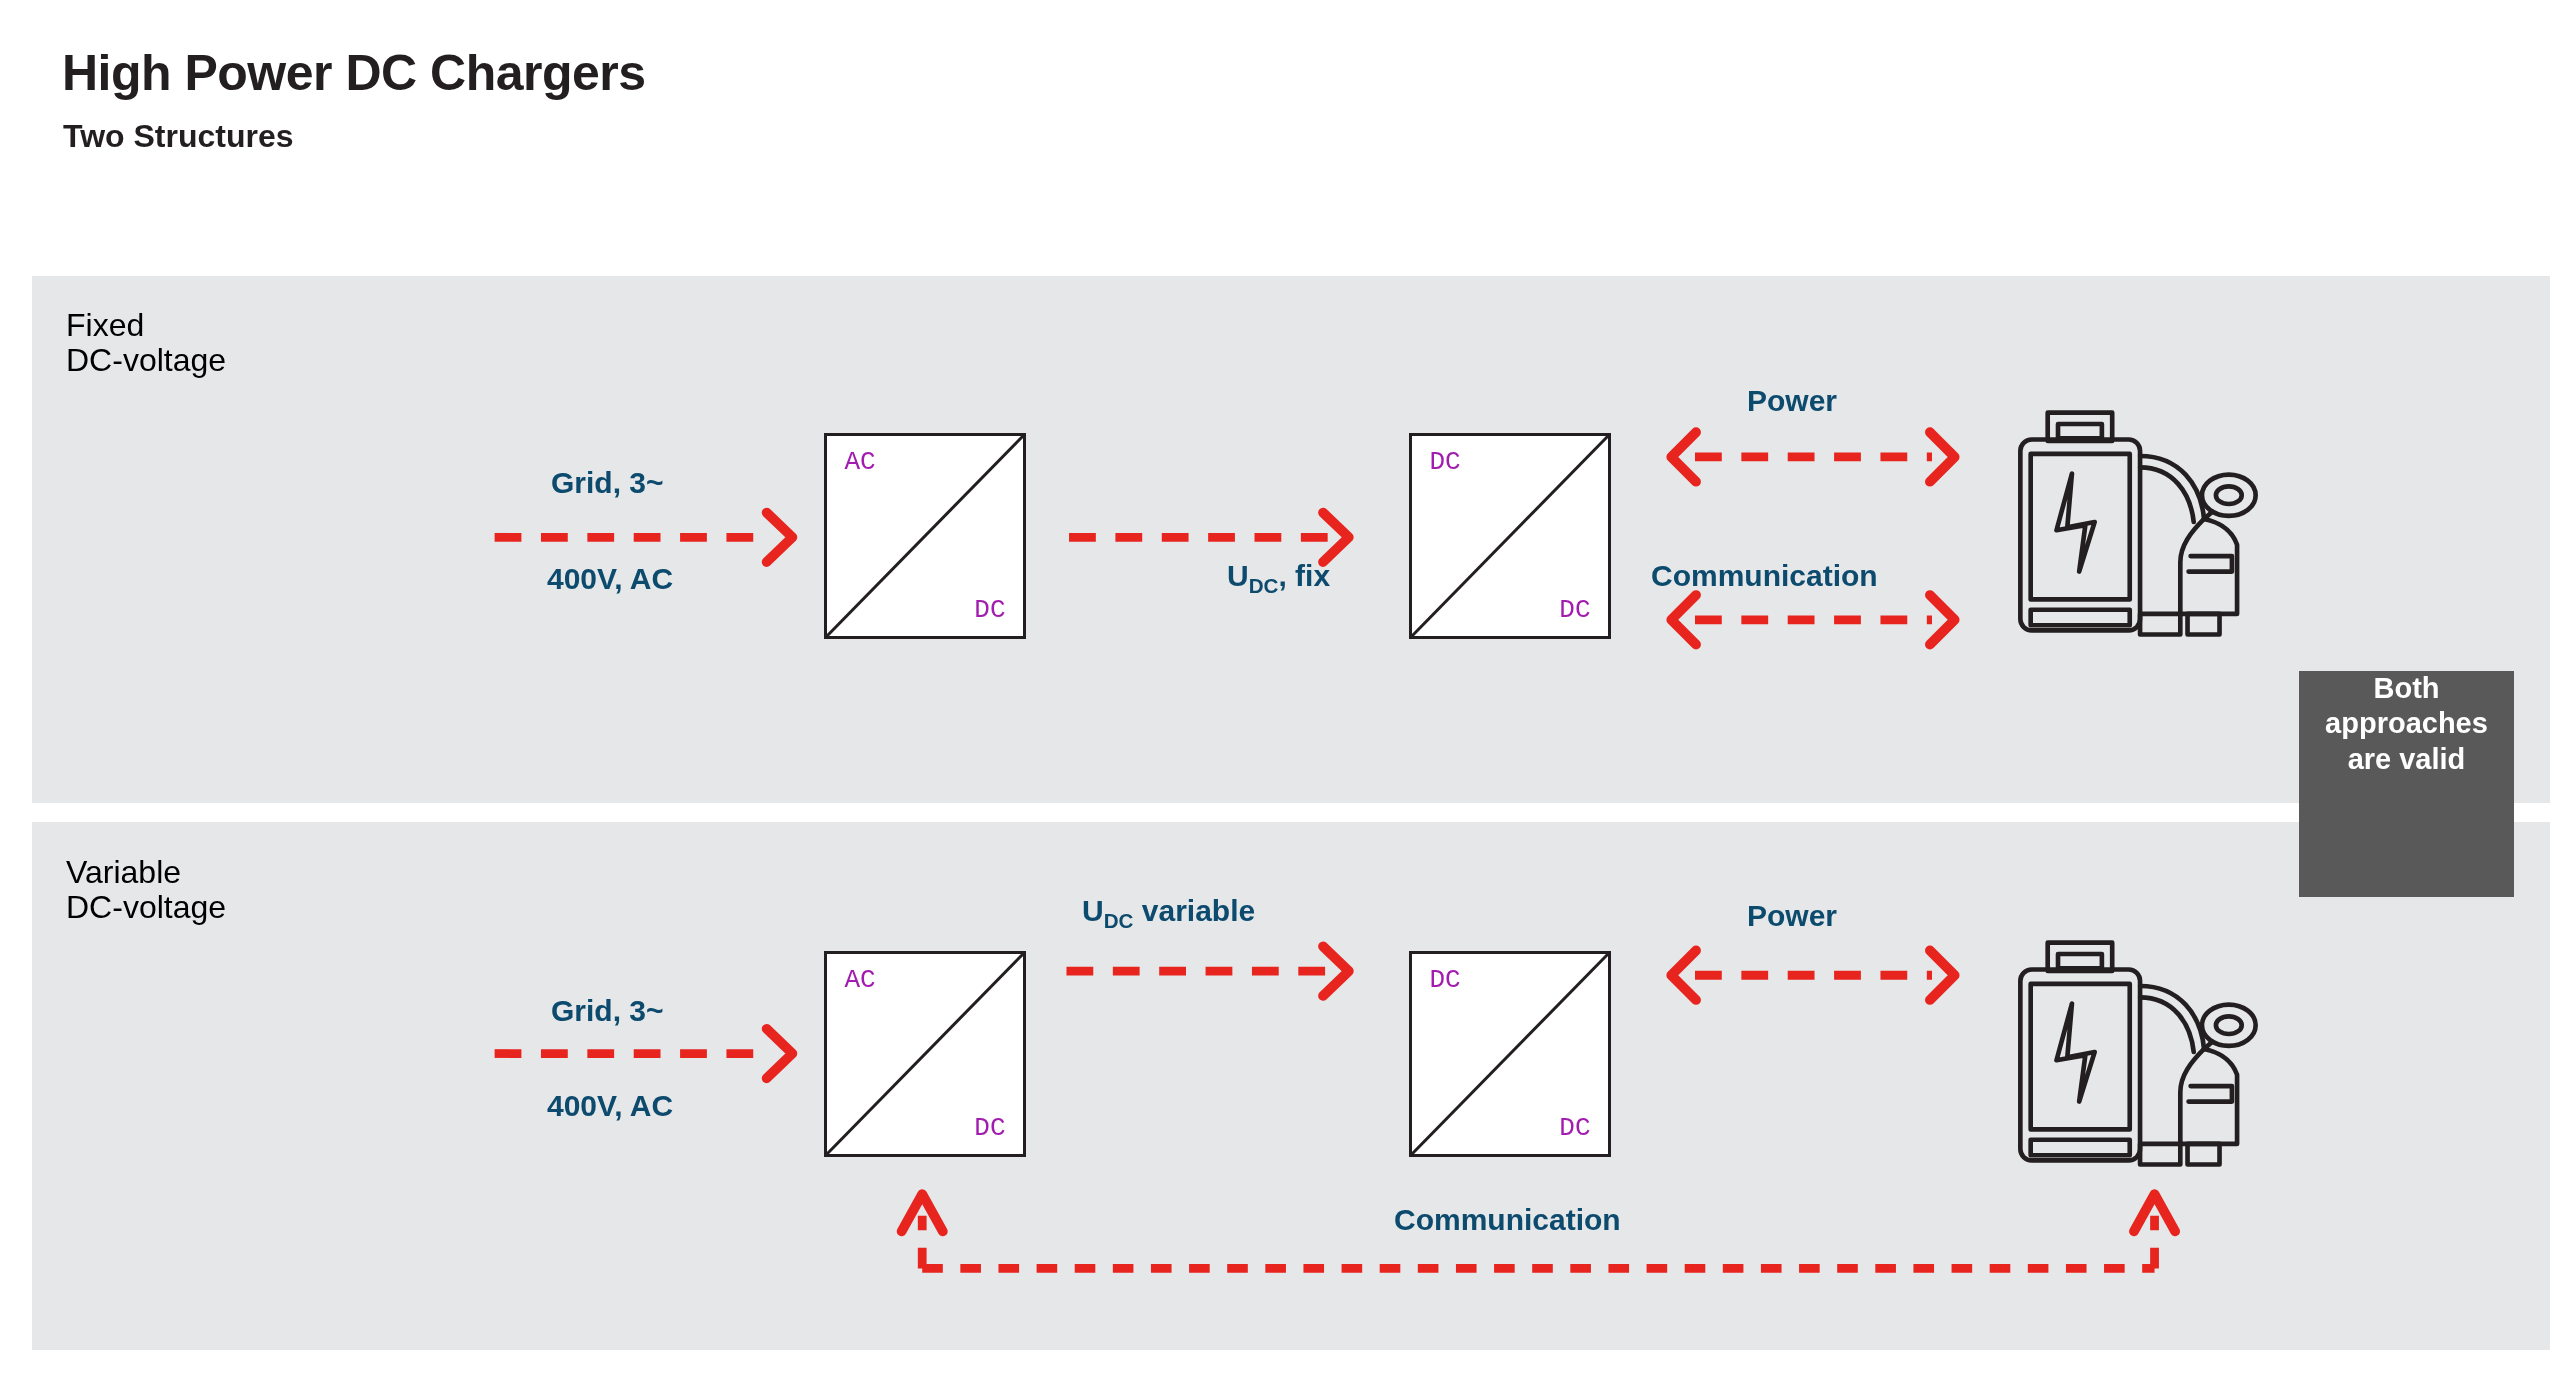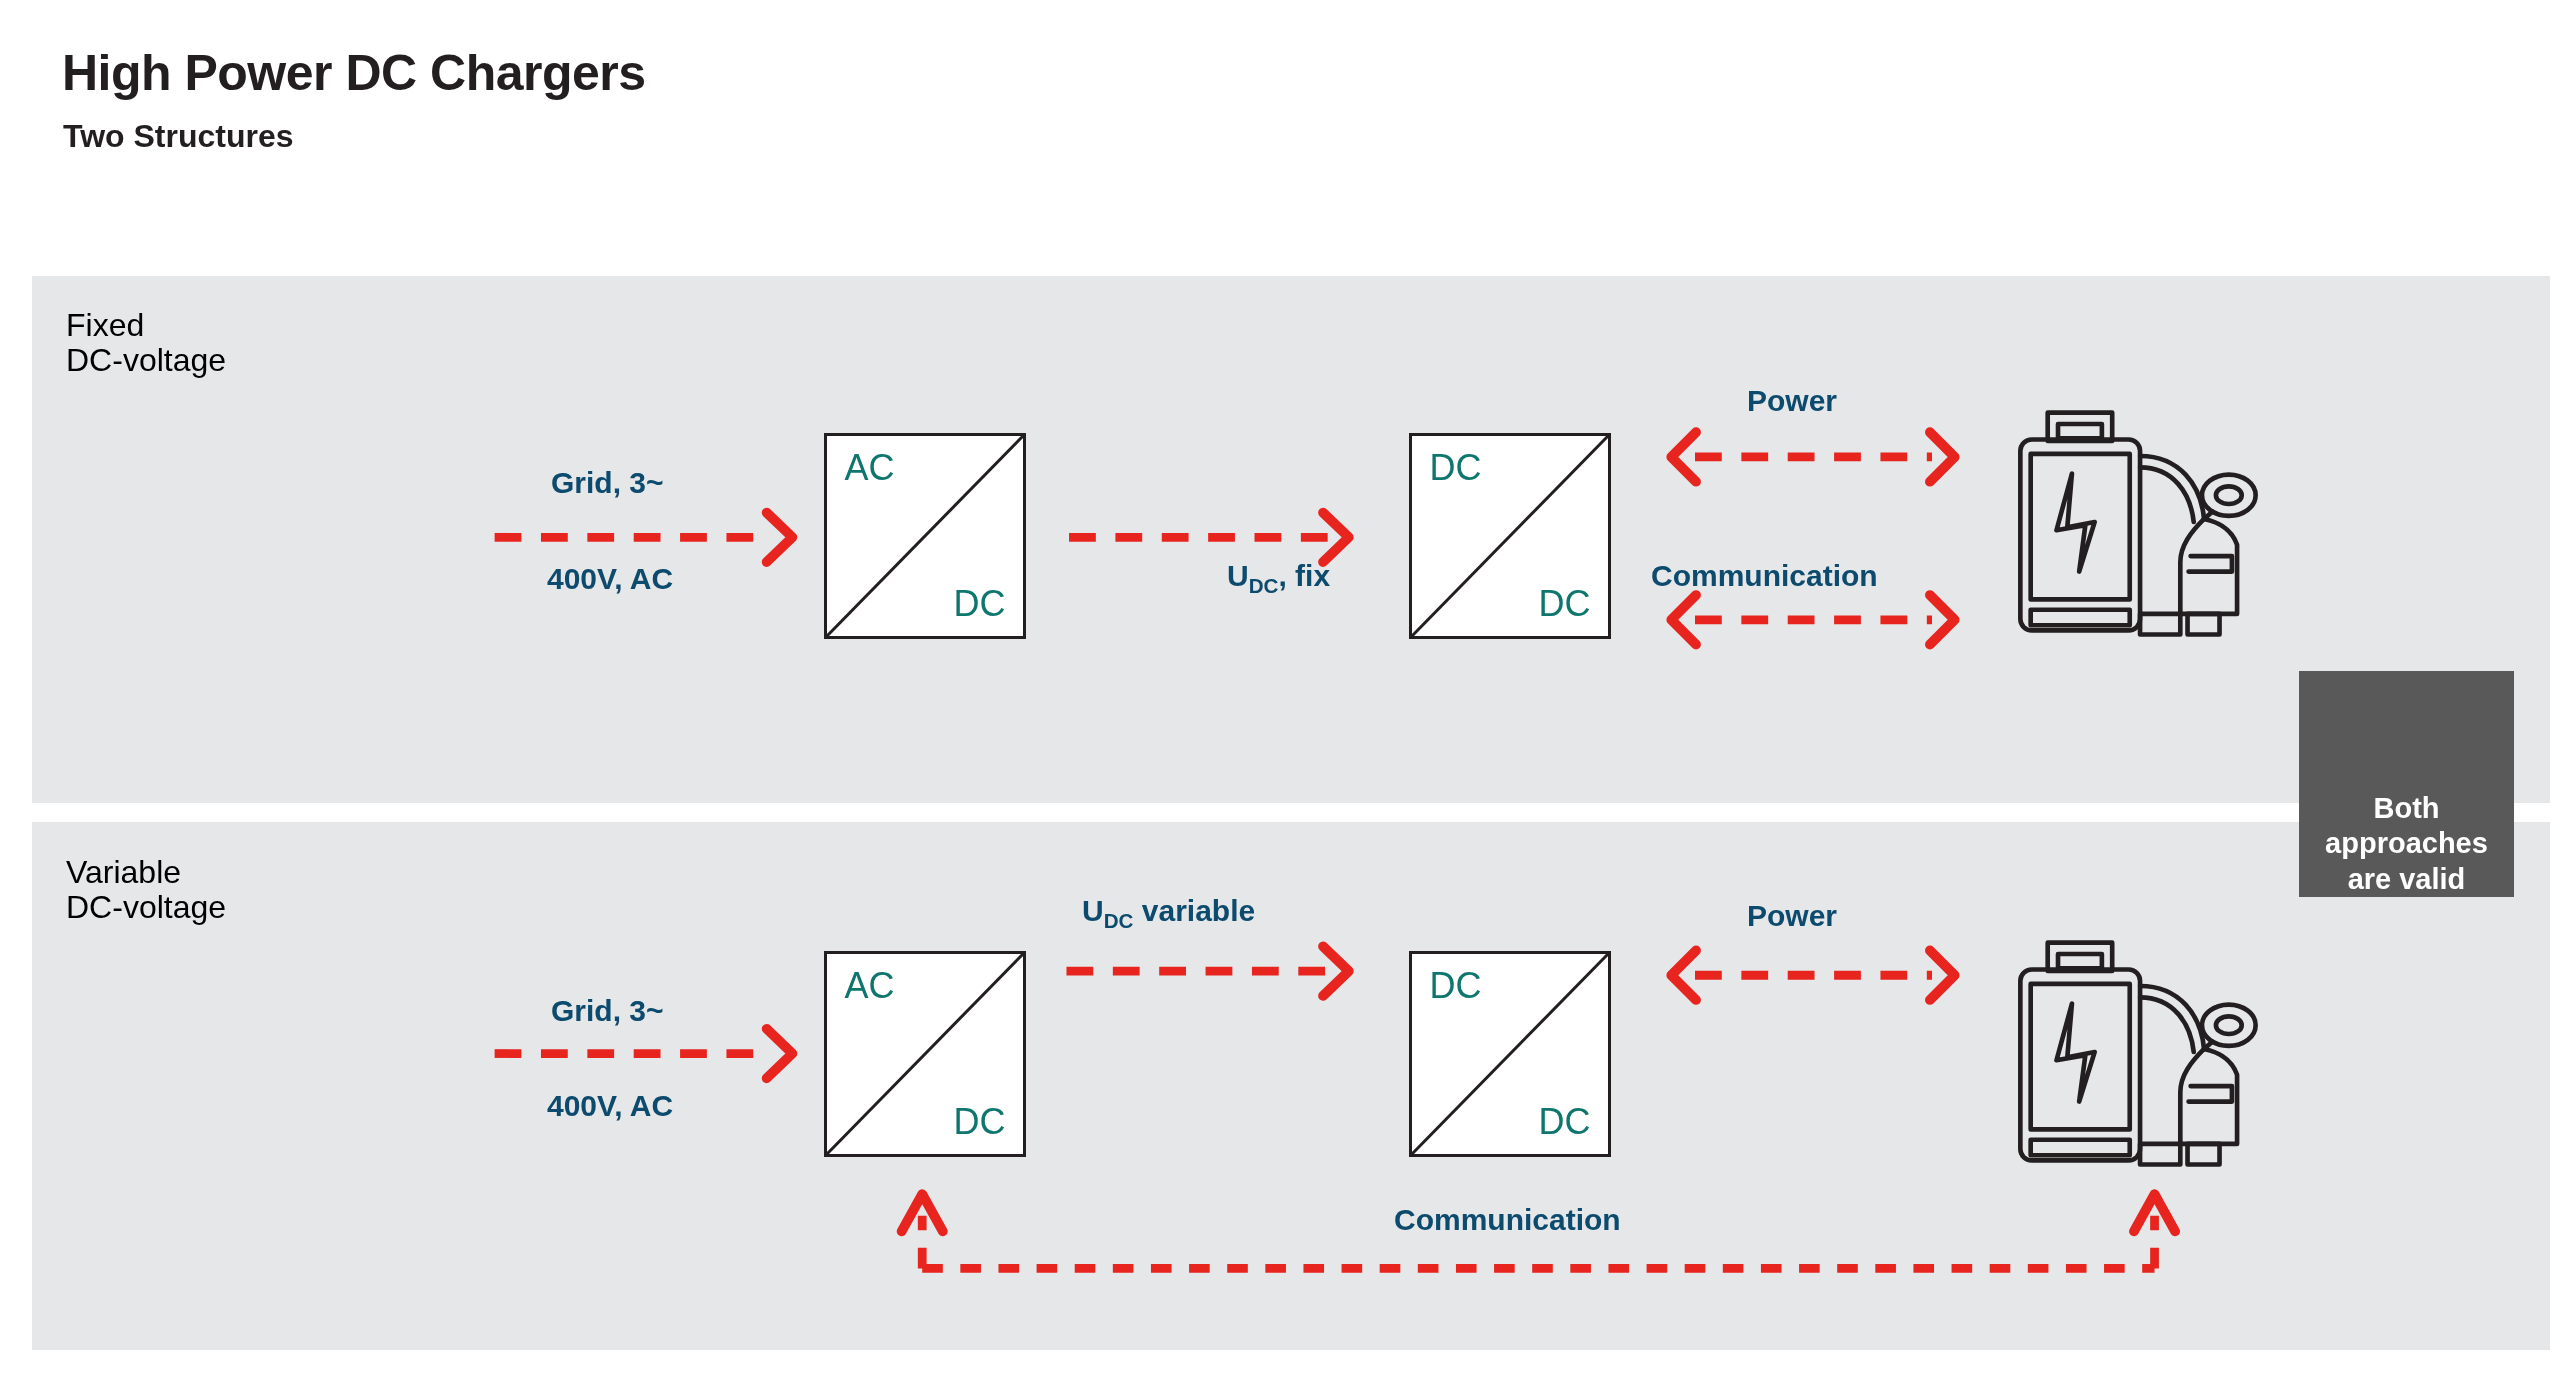--- a/index.html
+++ b/index.html
@@ -33,37 +33,37 @@
 
   
   .conv-box{
     background:#ffffff;
     border:3.6px solid #231f20;
     box-sizing:border-box;
   }
   .conv-diag{position:absolute; left:0; top:0; width:100%; height:100%;
              overflow:visible; pointer-events:none;}
   .conv-tl,.conv-br{
-    position:absolute; font-size:36px; color:#0f766e; white-space:nowrap;
+    position:absolute; font-size:26px; color:#a21caf; white-space:nowrap;font-family:Liberation Mono, monospace;
   }
   .conv-tl{left:17.5px; top:11.3px;}
   .conv-br{right:17.5px; bottom:11.3px;}
 
   
   .lbl{font-size:30px; color:#0c4a6e; white-space:nowrap;font-weight:bold;}
   .lbl sub{font-size:20.6px; vertical-align:baseline; position:relative; top:7.2px;}
 
   
   #arrow-layer{left:0;top:0;width:2576px;height:1374px;pointer-events:none;}
 
   
   #callout-both{
     left:2299px; top:671px; width:215px; height:226px;
     background:#595959;
-    display:flex; align-items:flex-end; justify-content:center;
+    display:flex; align-items:flex-start; justify-content:center;
   }
   #callout-both .txt{
     color:#ffffff; font-weight:bold; font-size:29px; line-height:1.22;
     text-align:center; white-space:pre-line;
   }
 
   
   .ev-icon{width:258px;height:258px;}
 </style>
 </head>

